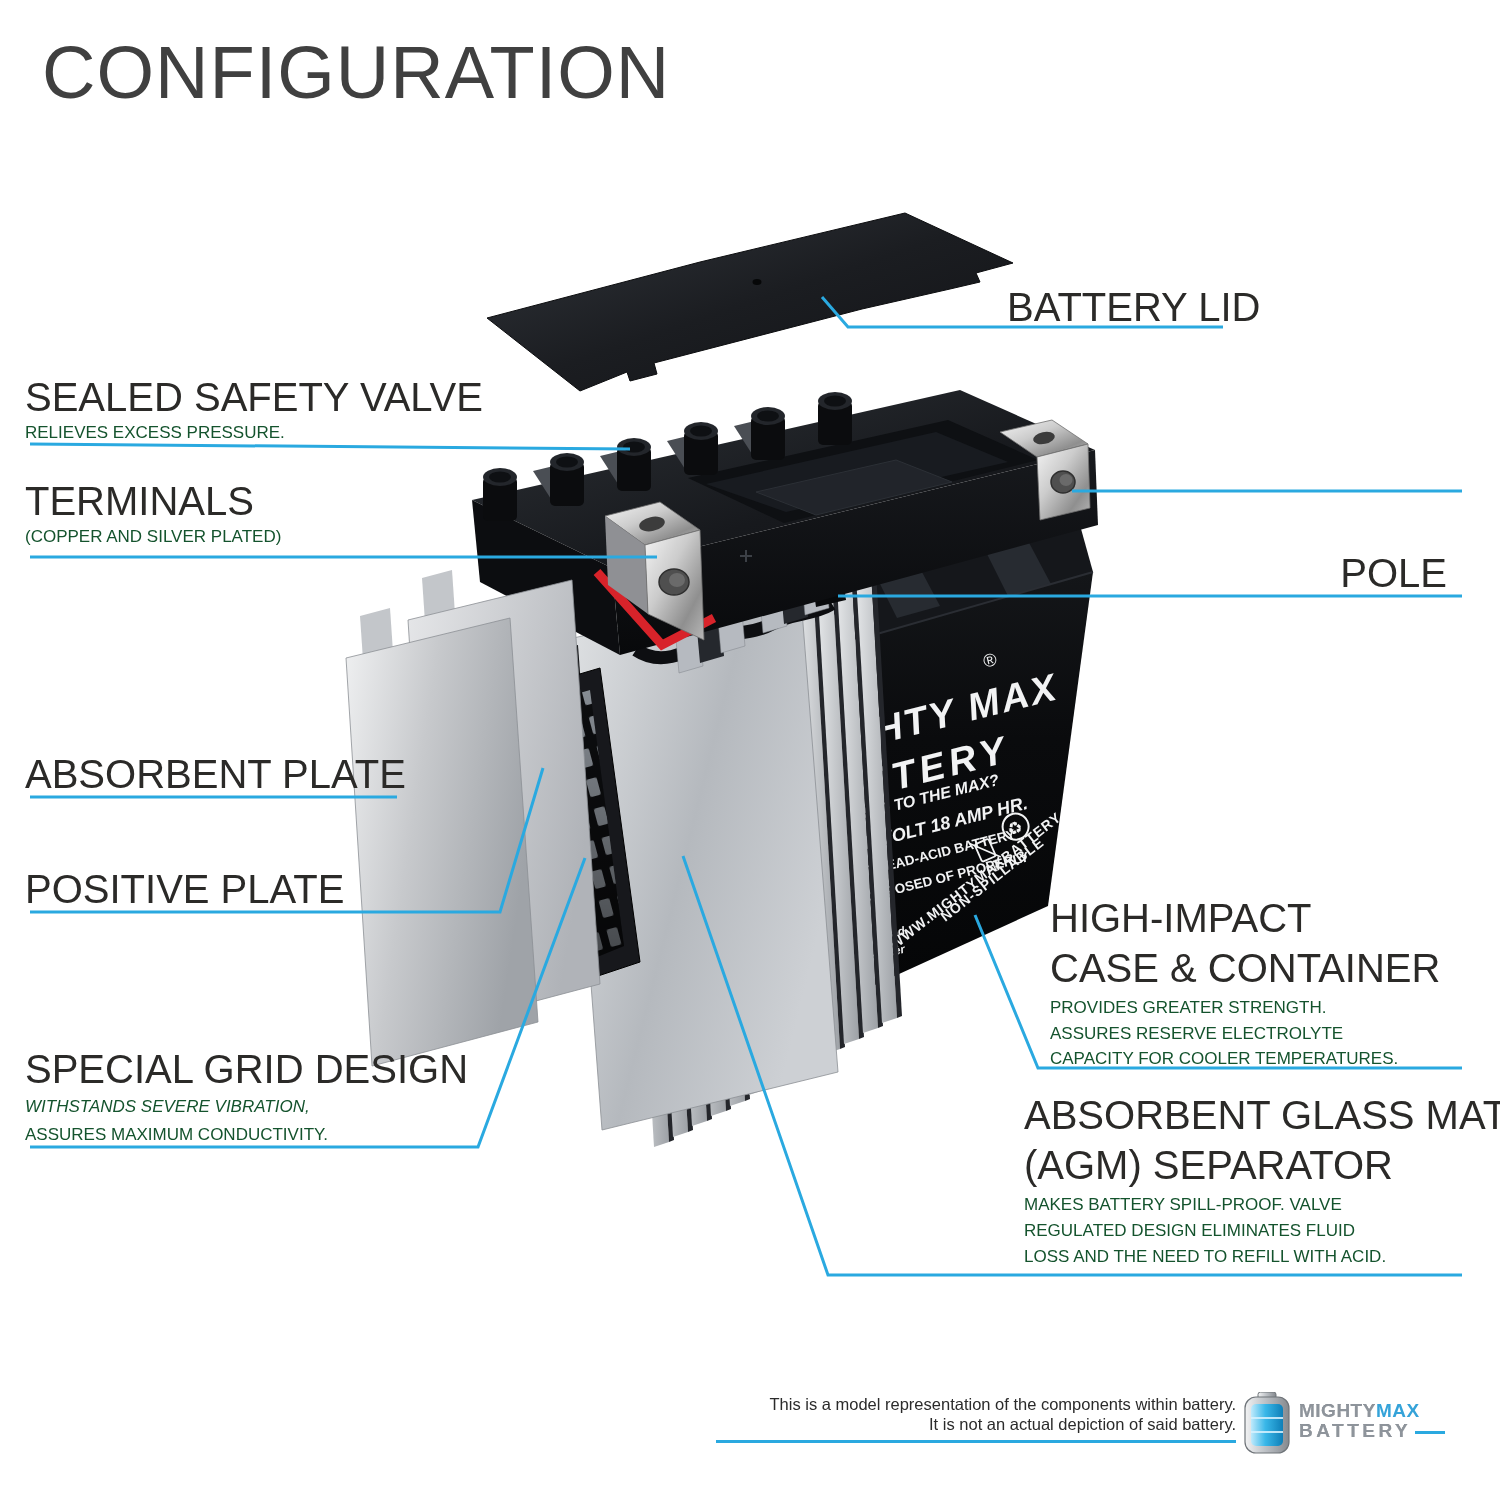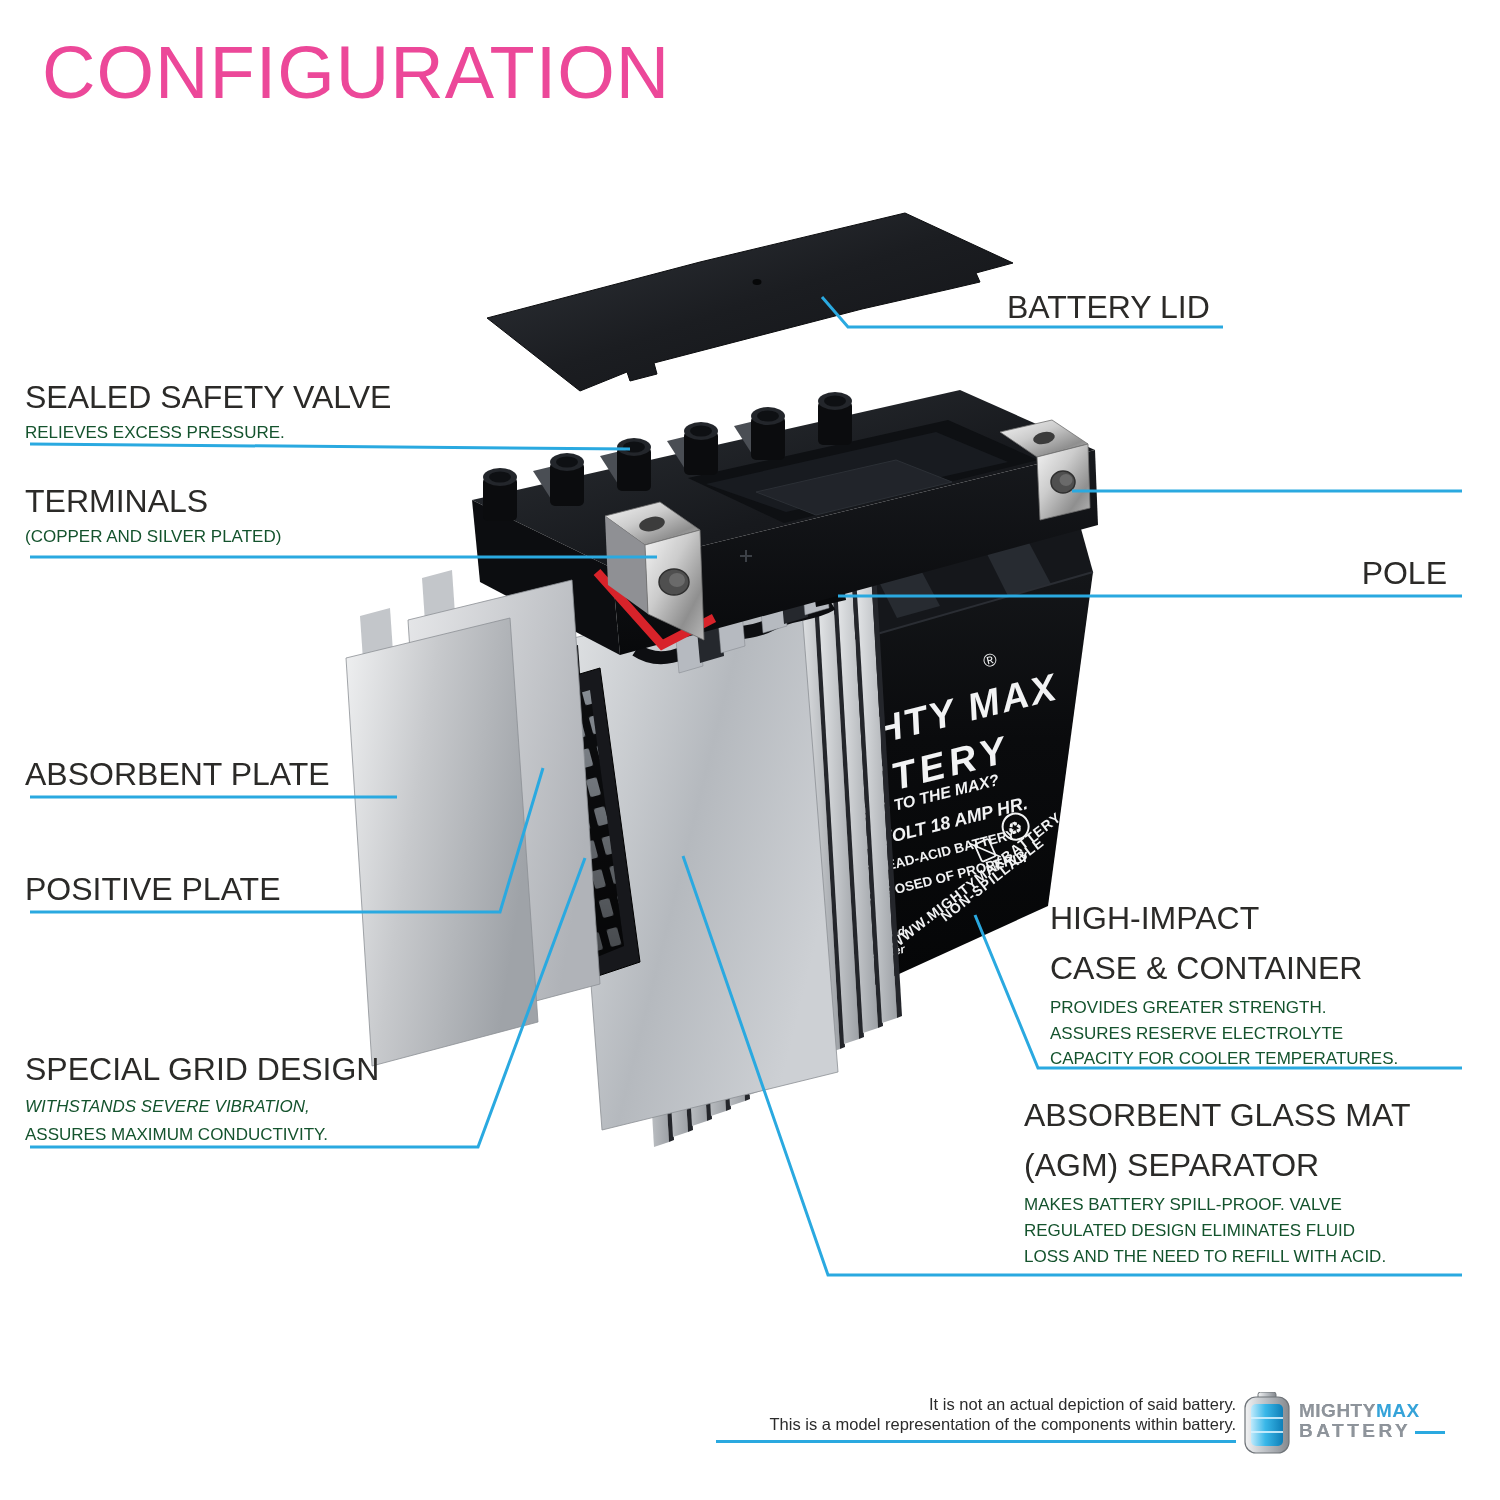--- a/index.html
+++ b/index.html
@@ -1,22 +1,22 @@
 <!DOCTYPE html>
 <html><head>
 <meta charset="utf-8">
 <style>
   html,body{margin:0;padding:0;background:#ffffff;}
   #stage{position:relative;width:1500px;height:1500px;background:#ffffff;overflow:hidden;
          font-family:"Liberation Sans", sans-serif;color:#2b2a28;}
   #art{position:absolute;left:0;top:0;width:1500px;height:1500px;}
-  .page-title{position:absolute;left:42px;top:30px;font-size:74px;letter-spacing:1px;color:#ec4899;}
+  .page-title{position:absolute;left:42px;top:30px;font-size:74px;letter-spacing:1px;color:#404040;}
   .lbl{position:absolute;}
   .lbl.right{text-align:right;}
-  .lbl-title{font-size:32px;line-height:43px;color:#2b2a28;white-space:nowrap;}
+  .lbl-title{font-size:40px;line-height:43px;color:#2b2a28;white-space:nowrap;}
   .lbl-title.two{line-height:50px;}
   .lbl-desc{font-size:17px;line-height:27px;color:#14532d;white-space:nowrap;}
   .footer-disclaimer{position:absolute;right:264px;top:1395px;width:520px;text-align:right;
      font-size:16.5px;line-height:19.5px;color:#2b2b2b;border-bottom:3px solid #2aa9e0;padding-bottom:6px;}
   .logo{position:absolute;left:1243px;top:1392px;display:flex;align-items:flex-start;gap:8px;}
   .logo-text{padding-top:9px;}
   .logo-line1{font-size:19px;font-weight:bold;letter-spacing:.5px;line-height:20px;white-space:nowrap;}
   .logo-line1 .part1{color:#8e949b;text-shadow:0 1px 0 #ffffff,0 -0.5px 0 #5f646a;}
   .logo-line1 .part2{color:#35a3d9;margin-top:20px;}
   .logo-line2{font-size:19px;font-weight:bold;letter-spacing:3.5px;line-height:20px;color:#8e949b;
@@ -293,22 +293,22 @@
 
   <div class="lbl" style="left:1024px;top:1090px;">
     <div class="lbl-title two">ABSORBENT GLASS MAT</div>
     <div class="lbl-title two">(AGM) SEPARATOR</div>
     <div class="lbl-desc" style="line-height:26px;margin-top:2px;">MAKES BATTERY SPILL-PROOF. VALVE</div>
     <div class="lbl-desc" style="line-height:26px;">REGULATED DESIGN ELIMINATES FLUID</div>
     <div class="lbl-desc" style="line-height:26px;">LOSS AND THE NEED TO REFILL WITH ACID.</div>
   </div>
 
   <div class="footer-disclaimer">
+    <div>This is a model representation of the components within battery.</div>
     <div>It is not an actual depiction of said battery.</div>
-    <div>This is a model representation of the components within battery.</div>
   </div>
 
   <div class="logo">
     <svg width="48" height="62" viewBox="0 0 48 62">
       <defs>
         <linearGradient id="lgSilver" x1="0" y1="0" x2="1" y2="0">
           <stop offset="0" stop-color="#f2f3f4"></stop>
             <stop offset="0.5" stop-color="#b9bdc2"></stop>
             <stop offset="1" stop-color="#85898e"></stop>
         </linearGradient>

